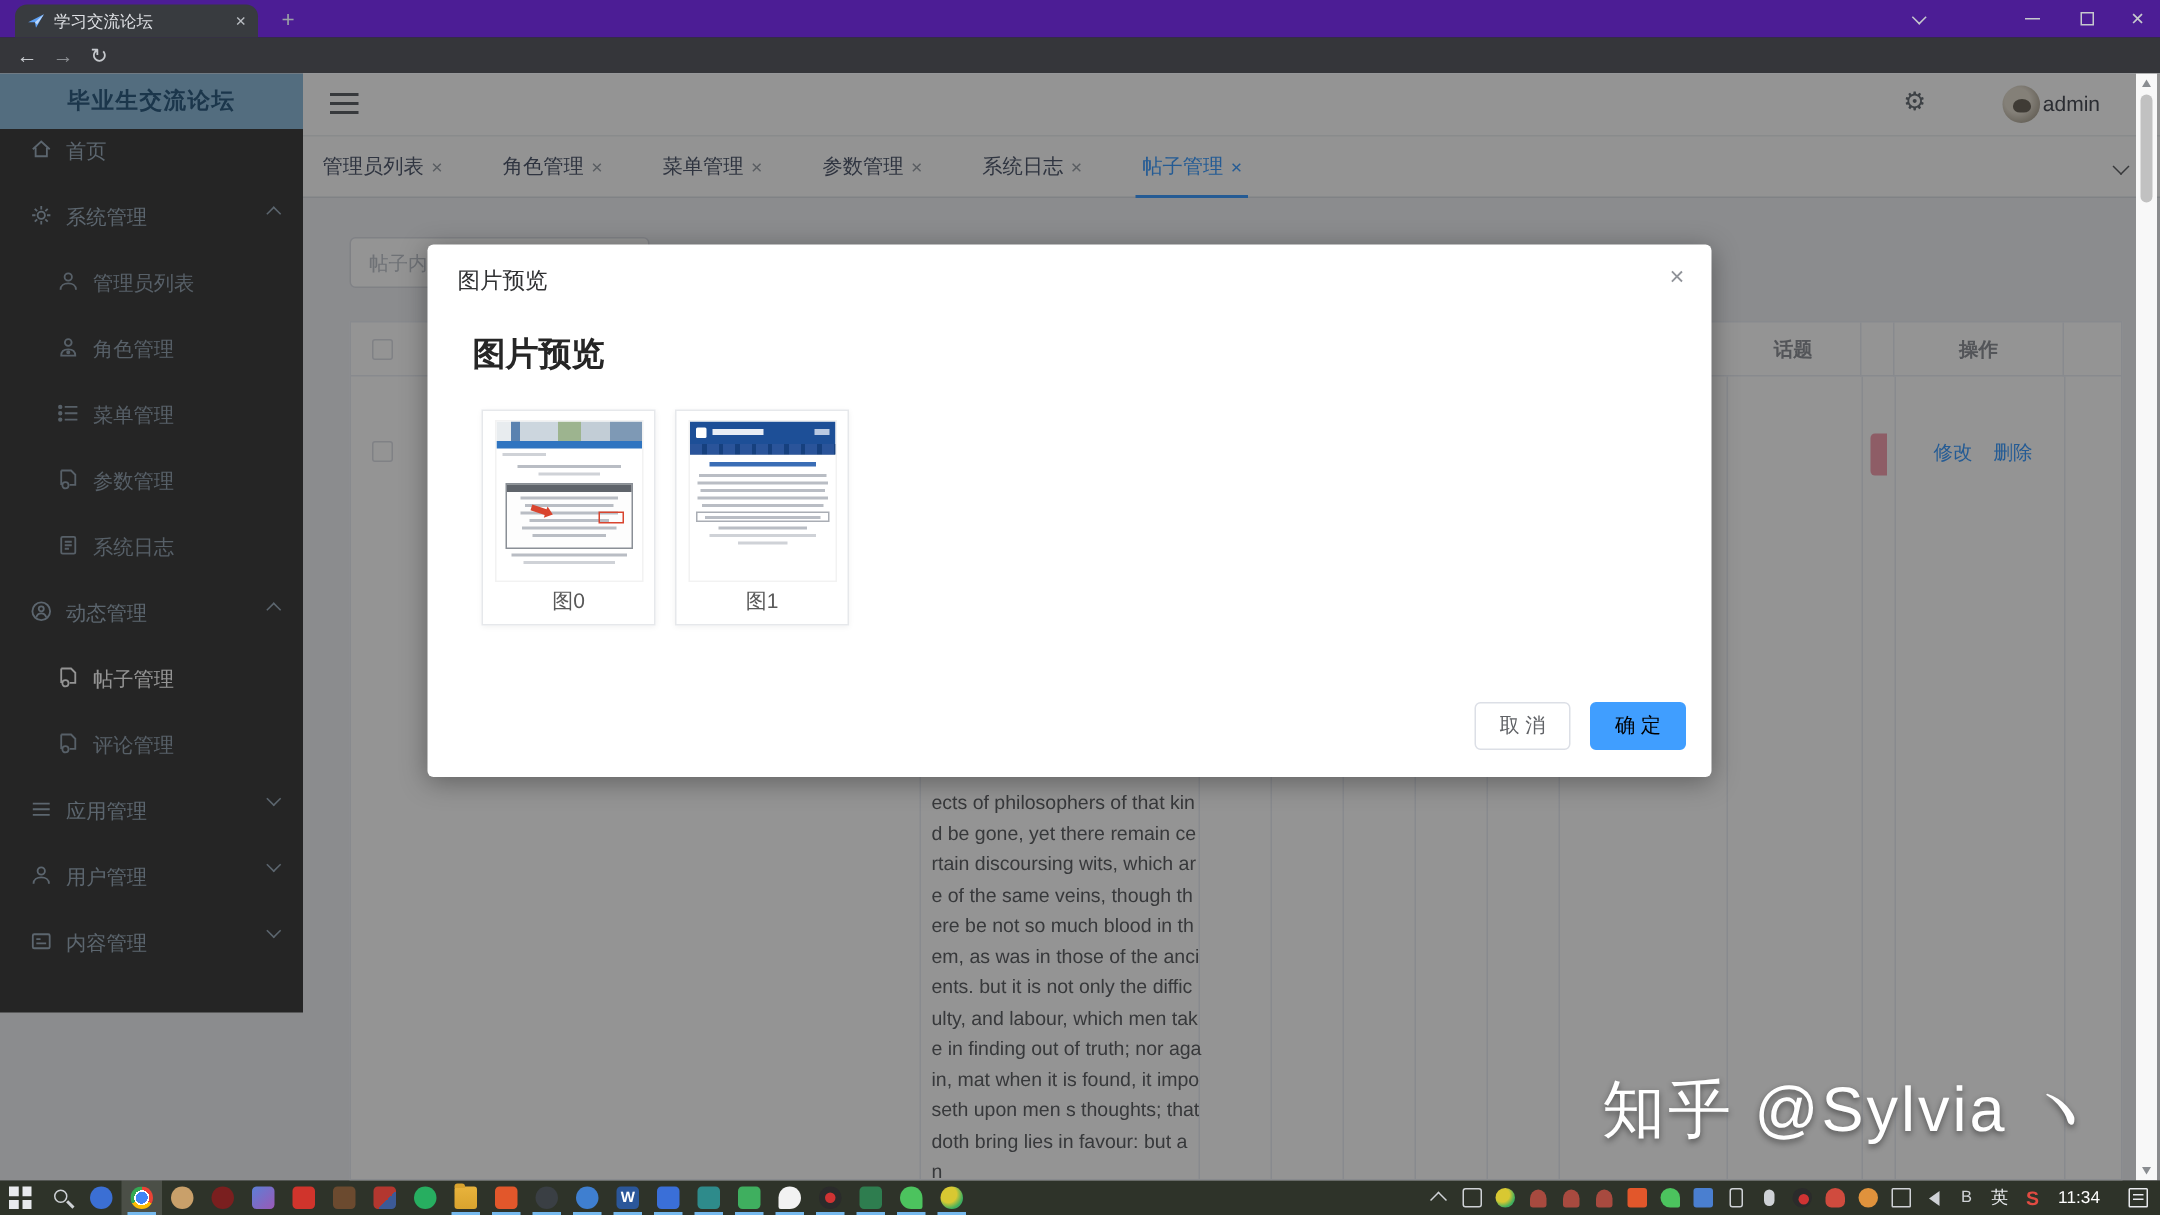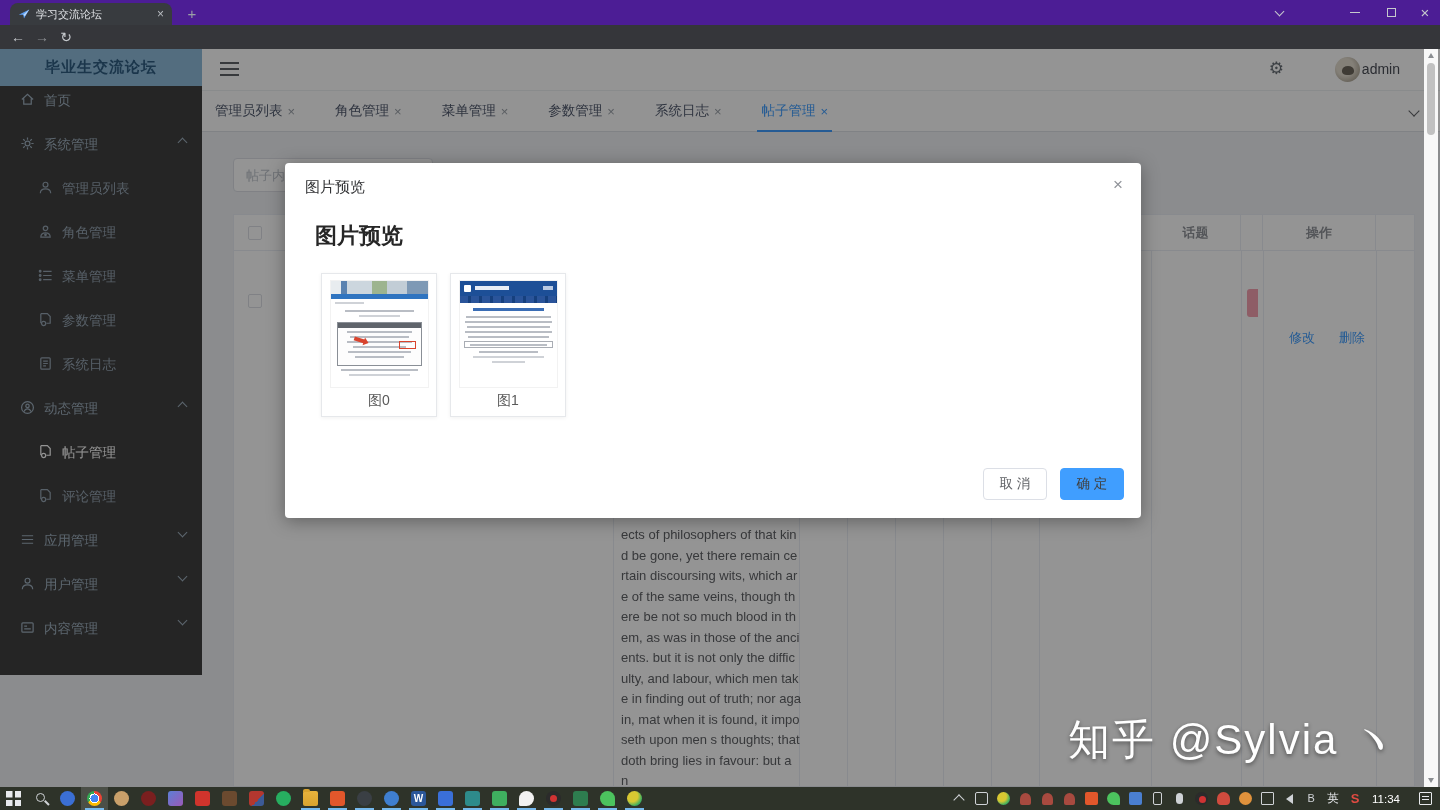--- a/index.html
+++ b/index.html
@@ -114,21 +114,21 @@
   .th { position:absolute; top:0; height:36px; display:flex; align-items:center; justify-content:center;
         font-size:13px; color:#909399; font-weight:bold; border-right:1px solid #ebeef5; }
   .checkbox { width:14px; height:14px; border:1px solid #dcdfe6; border-radius:2px; background:#fff; }
   .cb-head { position:absolute; left:14px; top:11px; }
   .cb-row { position:absolute; left:14px; top:79px; }
   .colline { position:absolute; top:36px; bottom:0; width:1px; background:#ebeef5; }
   .post-text { position:absolute; left:387px; top:310px; width:180px; font-size:13px; color:#606266;
                line-height:20.5px; word-break:break-all; text-align:left; }
   .badge-sliver { position:absolute; left:1013px; top:74px; width:11px; height:28px; background:#f4a0b0;
                   border-radius:3px 0 0 3px; }
-  .row-actions { position:absolute; left:1055px; top:78px; width:90px; display:flex; gap:24px;margin-top:36px; }
+  .row-actions { position:absolute; left:1055px; top:78px; width:90px; display:flex; gap:14px; }
   .link { font-size:13px; color:#409eff; }
 
   
   .overlay { position:absolute; left:0; top:0; width:1440px; height:738px; background:rgba(0,0,0,0.42); z-index:10; }
   .dialog { position:absolute; left:285px; top:114px; width:856px; height:355px; background:#fff;
             border-radius:4px; box-shadow:0 3px 18px rgba(0,0,0,.35); z-index:20; }
   .dlg-title { position:absolute; left:20px; top:15px; font-size:15px; color:#303133; }
   .dlg-close { position:absolute; right:18px; top:13px; font-size:17px; color:#909399; line-height:1; }
   .dlg-heading { position:absolute; left:30px; top:58px; font-size:22px; font-weight:bold; color:#262626; }
   .imgcard { position:absolute; top:110px; width:116px; height:144px; background:#fff;
@@ -514,21 +514,21 @@
               <div class="tl" style="width:92%;"></div>
             </div>
           <div class="tl" style="width:60%;"></div>
           <div class="tl light" style="width:74%;"></div>
           <div class="tl light" style="width:34%;"></div>
         </div>
         <div class="imglabel">图1</div>
       </div>
 
       <div style="position:absolute;right:94px;top:305px;width:64px;height:32px;background:#fff;border:1px solid #dcdfe6;border-radius:4px;color:#606266;font-size:13.5px;display:flex;align-items:center;justify-content:center;">取 消</div>
-      <div style="position:absolute;right:17px;top:305px;width:64px;height:32px;background:#409eff;border:1px solid #409eff;border-radius:4px;color:#404040;font-size:13.5px;display:flex;align-items:center;justify-content:center;">确 定</div>
+      <div style="position:absolute;right:17px;top:305px;width:64px;height:32px;background:#409eff;border:1px solid #409eff;border-radius:4px;color:#000000;font-size:13.5px;display:flex;align-items:center;justify-content:center;">确 定</div>
     </div>
 
     <div class="pg-scroll">
       <div class="pg-up"></div>
       <div class="pg-thumb"></div>
       <div class="pg-down"></div>
     </div>
   </div>
 
   <div class="watermark">知乎 @Sylvia ヽ</div>

